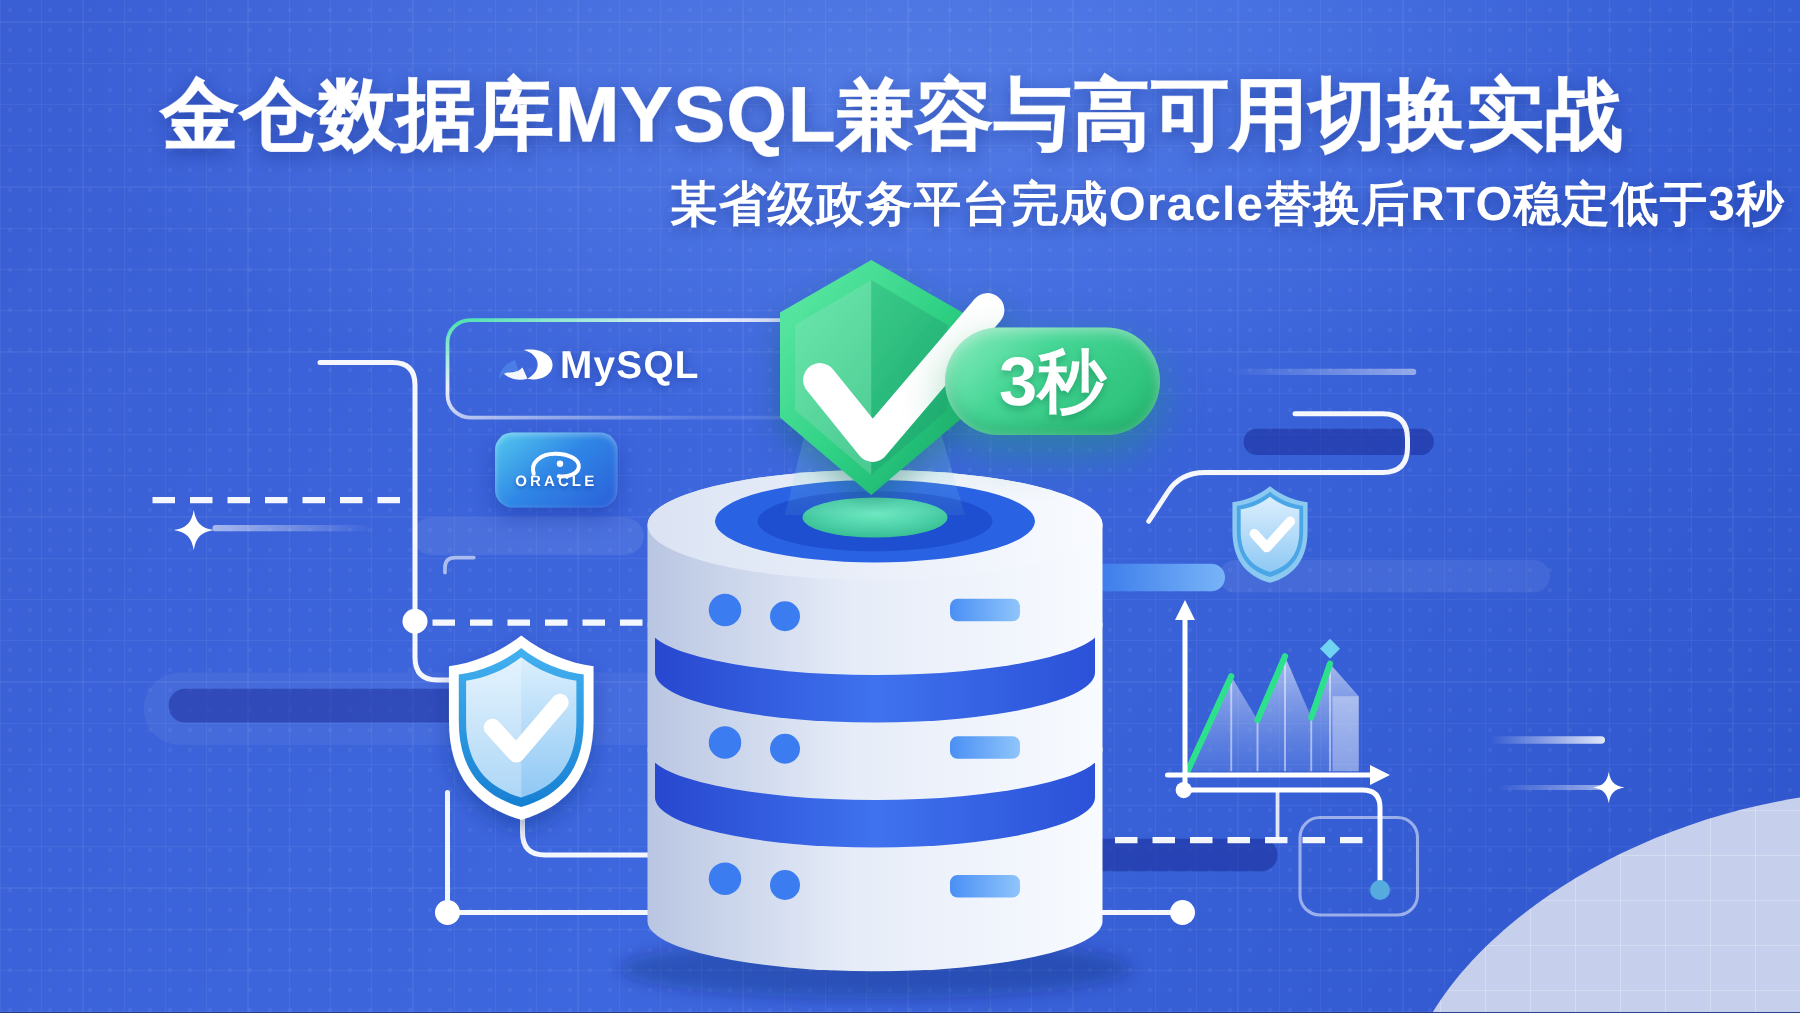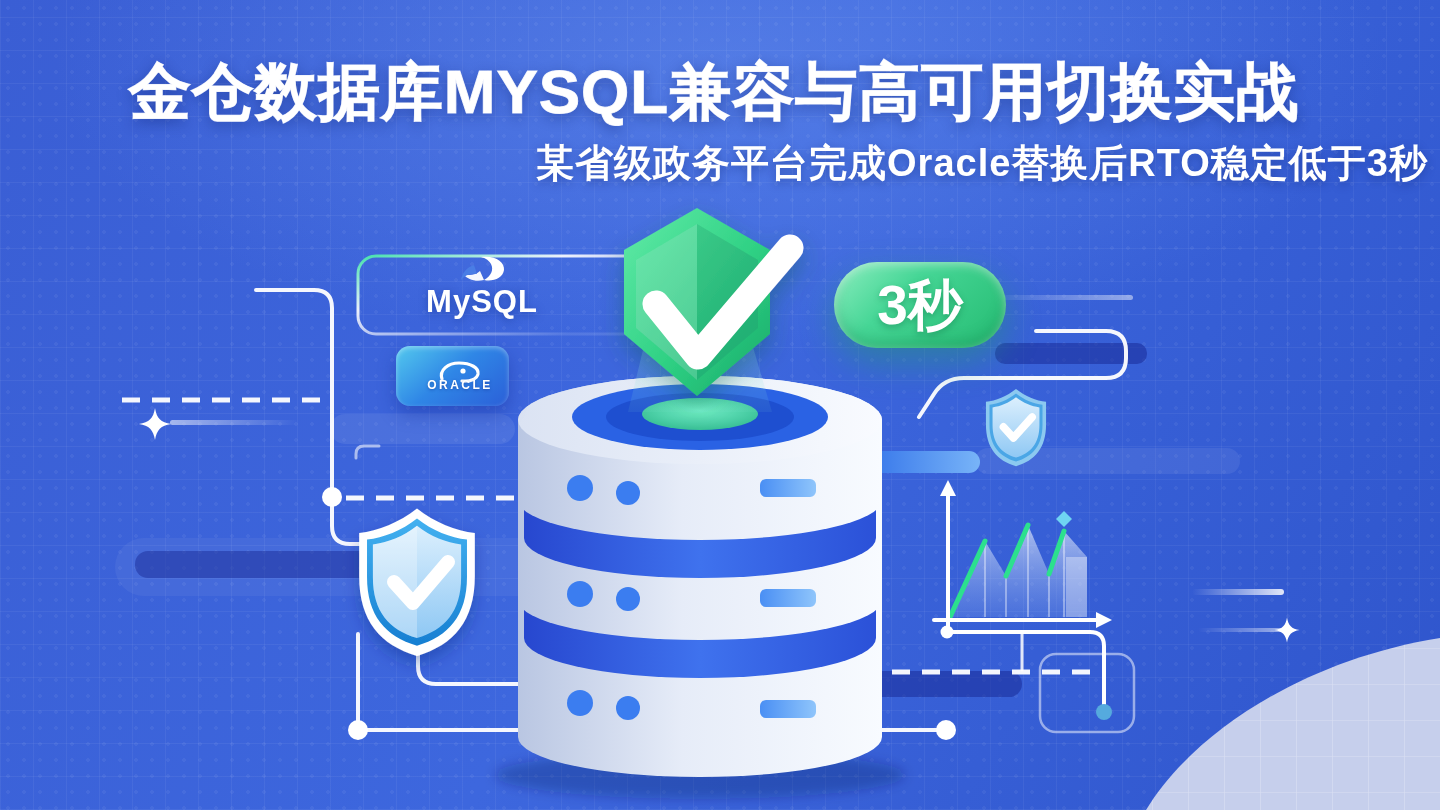--- a/index.html
+++ b/index.html
@@ -27,43 +27,43 @@
     top:50px;font-size:62px;font-weight:800;letter-spacing:1px;
     text-shadow:0 4px 14px rgba(12,32,110,.45);
     -webkit-text-stroke:1px rgba(255,255,255,.85);
   }
   .subtitle{
     top:138px;font-size:38px;font-weight:700;letter-spacing:1px;
     text-shadow:0 3px 10px rgba(12,32,110,.4);
     text-align:right;
   }
   .badge{
-    position:absolute;z-index:2;left:834px;top:262px;width:172px;height:86px;
+    position:absolute;z-index:2;left:756px;top:262px;width:172px;height:86px;
     border-radius:43px;
     background:linear-gradient(135deg,#8deec0 0%,#46d696 38%,#24bb71 100%);
     box-shadow:0 14px 34px rgba(30,160,100,.45), inset 0 3px 10px rgba(255,255,255,.45), inset 0 -7px 14px rgba(10,110,65,.28);
     display:flex;align-items:flex-start;justify-content:center;
   }
   .badge span{
     color:#fff;font-size:55px;font-weight:800;line-height:86px;
     text-shadow:0 3px 6px rgba(10,100,60,.35);
   }
   .mysql{
     position:absolute;z-index:2;left:392px;top:254px;width:180px;height:78px;
-    display:flex;flex-direction:column;align-items:center;justify-content:flex-start;
+    display:flex;flex-direction:row;align-items:center;justify-content:flex-start;
   }
   .mysql .label{
     color:#fff;font-size:31px;font-weight:800;letter-spacing:1px;
     text-shadow:0 2px 8px rgba(15,45,140,.5);margin-top:-2px;
   }
   .oracle{
     position:absolute;z-index:2;left:396px;top:346px;width:98px;height:60px;border-radius:14px;
     background:linear-gradient(140deg,#53c9ee 0%,#2f86e6 48%,#2b5fd8 100%);
     box-shadow:0 8px 18px rgba(18,45,150,.4), inset 0 2px 5px rgba(255,255,255,.35);
-    display:flex;flex-direction:column;align-items:center;justify-content:center;padding-left:15px;
+    display:flex;flex-direction:column;align-items:center;justify-content:center;
   }
   .oracle .label{
     color:#fff;font-size:12px;font-weight:800;letter-spacing:2.5px;margin-top:-6px;
     text-shadow:0 1px 3px rgba(15,45,140,.5);
   }
 </style>
 </head>
 <body>
 
 <div class="stage">

